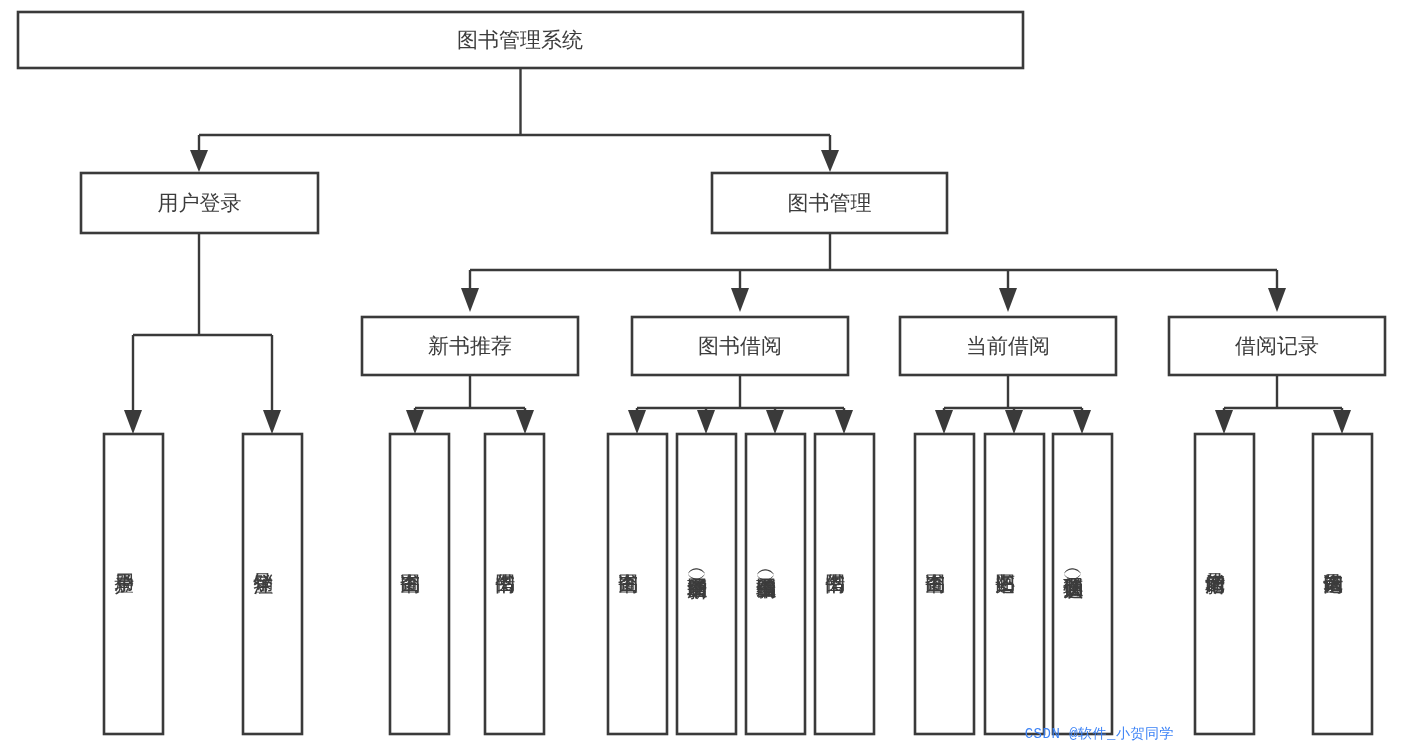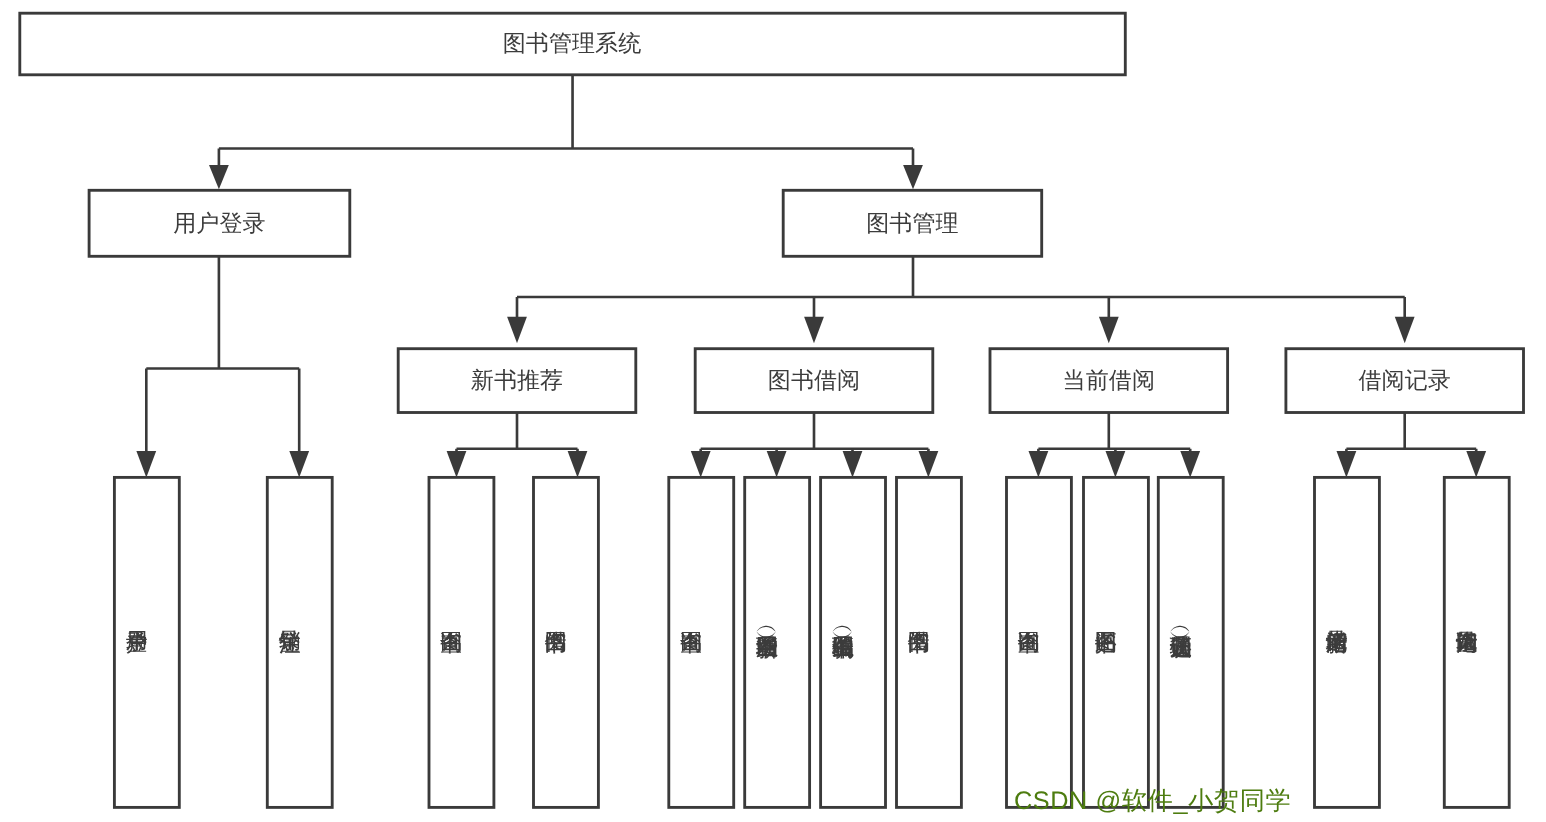--- a/index.html
+++ b/index.html
@@ -52,23 +52,23 @@
     text-anchor: middle;
   }
   .node-label.vertical {
     font-size: 20px;
     text-anchor: middle;
   }
   .watermark-text {
     position: absolute;
     right: 8px;
     bottom: 4px;
-    font-family: Liberation Sans, sans-serif;
-    font-size: 23px;
-    color: #4d7c0f;
+    font-family: Liberation Mono, monospace;
+    font-size: 14px;
+    color: #3b82f6;
     letter-spacing: 0.5px;
     white-space: nowrap;
     user-select: none;
   }
 </style>
 </head>
 <body>
 
 <div id="diagram-root">
 

